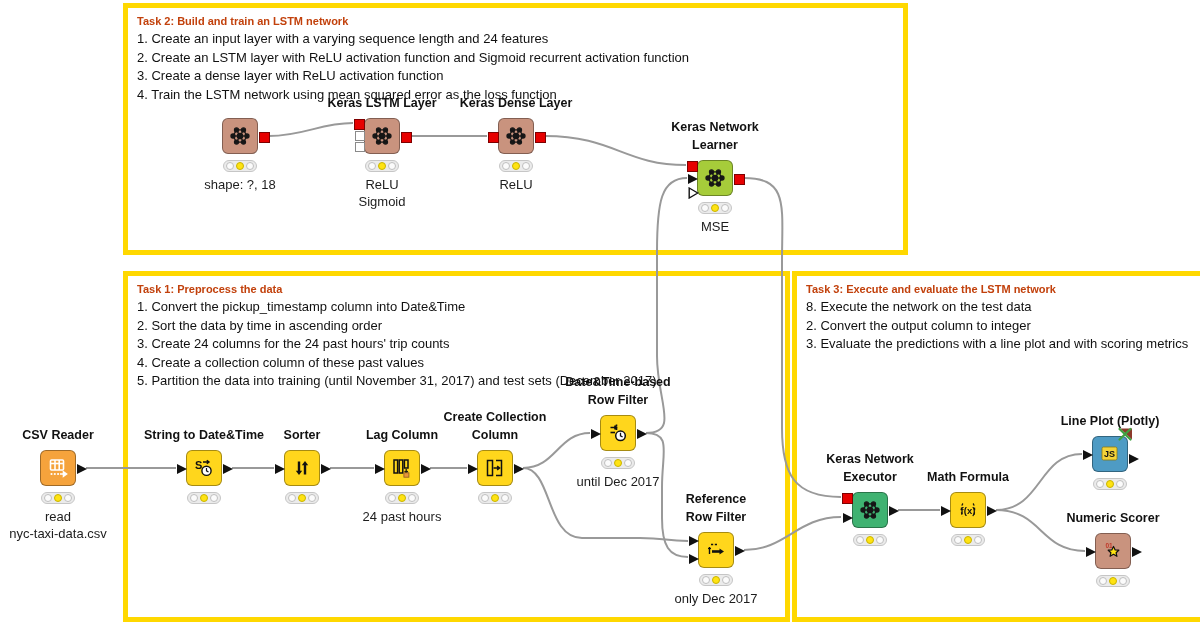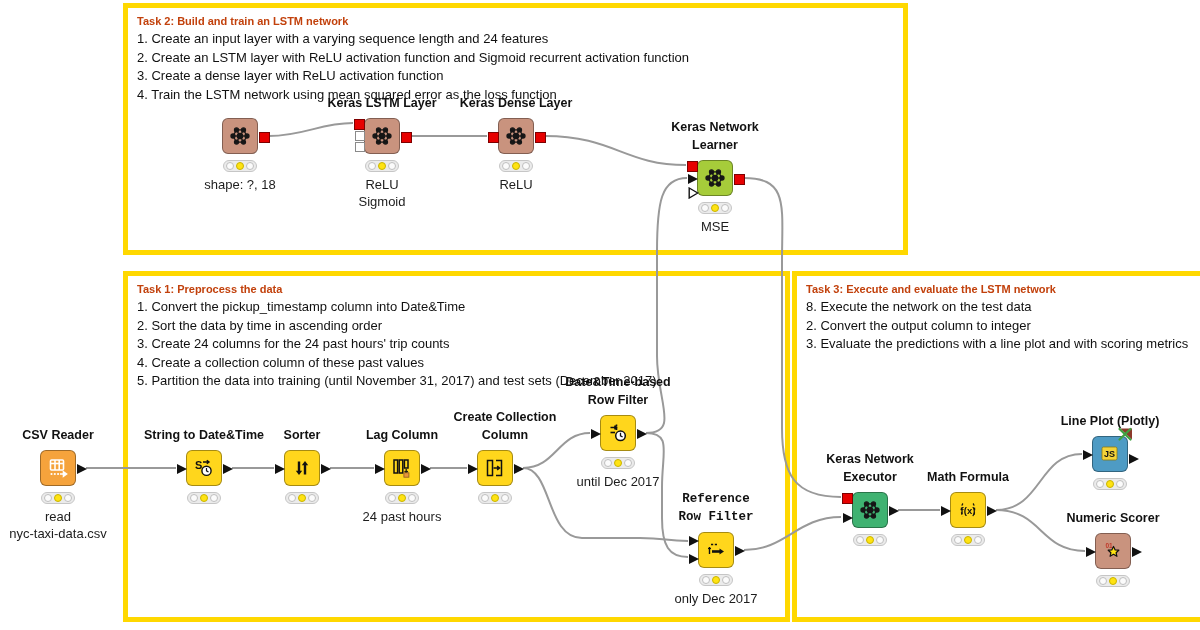--- a/index.html
+++ b/index.html
@@ -166,21 +166,21 @@
         </span>
         <div class="port tri" style="left: -10px; top: 12.5px;"></div>
         <div class="port tri" style="left: 36px; top: 12.5px;"></div>
       </div>
       <div class="traffic-light" style="left: 385px; top: 492px;">
         <span class="dot"></span>
         <span class="dot" style="background: rgb(255, 227, 18); border-color: rgb(201, 180, 0);"></span>
         <span class="dot"></span>
       </div>
       <div class="node-subtitle" style="left: 312px; top: 508px;">24 past hours</div>
-      <div class="node-title" style="left: 415px; top: 408px;">Create Collection
+      <div class="node-title" style="left: 405px; top: 408px;">Create Collection
 Column</div>
       <div class="node-body" style="left: 477px; top: 450px; background: rgb(255, 214, 28); pointer-events: auto;">
         <span>
           <svg width="24" height="24" viewBox="0 0 24 24">
             <g fill="none" stroke="#111" stroke-width="1.5">
               <rect x="4.5" y="4.5" width="5" height="15"></rect>
               <path d="M13 4.5 h5.5 v15 H13"></path>
             </g>
             <path d="M10.5 12 h6 m-2.4 -1.8 l2.4 1.8 -2.4 1.8" stroke="#111" stroke-width="1.5" fill="none"></path>
           </svg>
@@ -209,21 +209,21 @@
         </span>
         <div class="port tri" style="left: -10px; top: 12.5px;"></div>
         <div class="port tri" style="left: 36px; top: 12.5px;"></div>
       </div>
       <div class="traffic-light" style="left: 601px; top: 457px;">
         <span class="dot"></span>
         <span class="dot" style="background: rgb(255, 227, 18); border-color: rgb(201, 180, 0);"></span>
         <span class="dot"></span>
       </div>
       <div class="node-subtitle" style="left: 528px; top: 473px; text-align: center;">until Dec 2017</div>
-      <div class="node-title" style="left: 626px; top: 490px; font-family: Liberation Mono, monospace;">Reference
+      <div class="node-title" style="left: 626px; top: 490px;">Reference
 Row Filter</div>
       <div class="node-body" style="left: 698px; top: 532px; background: rgb(255, 214, 28); pointer-events: auto;">
         <span>
           <svg width="24" height="24" viewBox="0 0 24 24">
             <g stroke="#111" fill="#111">
               <path d="M7 6.5 h6" stroke-width="1.6" stroke-dasharray="2.2 1.6" fill="none"></path>
               <path d="M5.5 9 v7" stroke-width="1.4" fill="none"></path>
               <path d="M4 10.5 h3" stroke-width="1.2" fill="none"></path>
               <path d="M8 13.5 h8" stroke-width="2.6" fill="none"></path>
               <path d="M20 13.5 l-4.5 -3 v6 z" stroke-width="0"></path>

